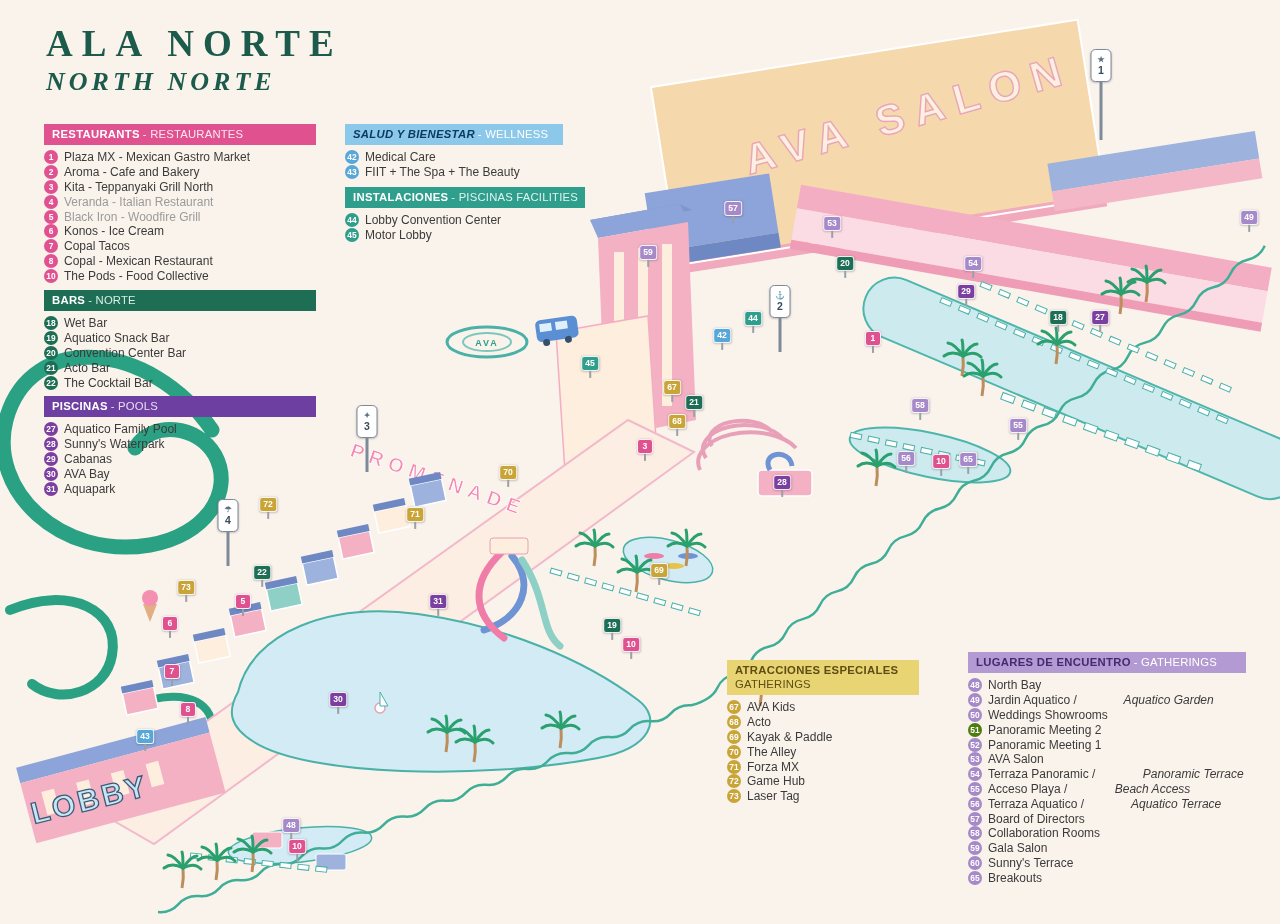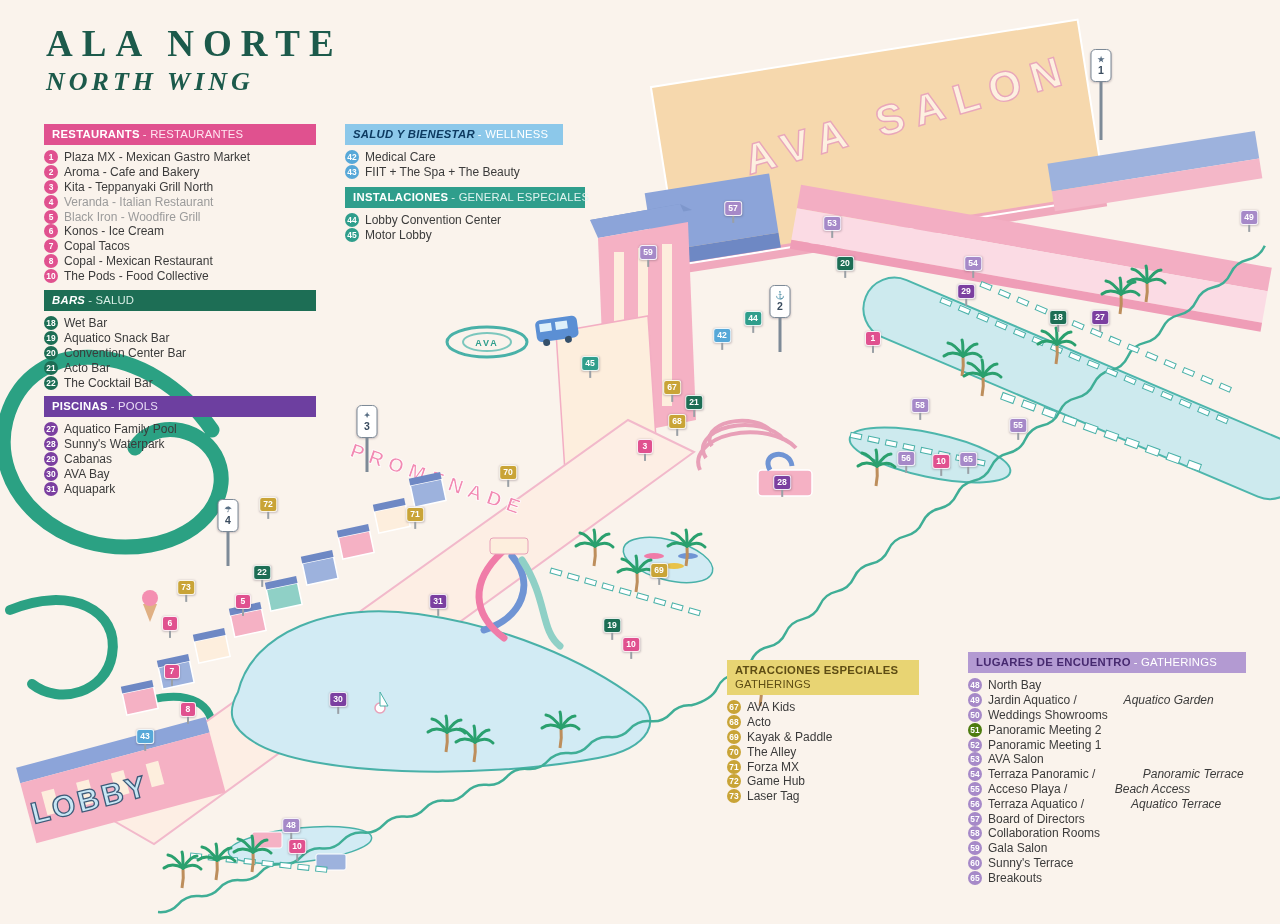--- a/index.html
+++ b/index.html
@@ -651,21 +651,21 @@
         <div class="plate" data-name="tower-sign-plate">
           <span class="t-icon" data-name="tower-sign-icon">☂</span>
           <span data-name="tower-sign-number">4</span>
         </div>
         <div class="stem"></div>
       </div>
     </div>
 
   <header class="title-block" data-name="page-title-block">
     <h1 data-name="page-title">ALA NORTE</h1>
-    <h2 data-name="page-subtitle">NORTH WING</h2>
+    <h2 data-name="page-subtitle">NORTH NORTE</h2>
   </header>
 
   <section class="legend" data-name="legend-restaurants" style="left:44px; top:124px; width:272px;">
     <div class="legend-header" data-name="legend-header-restaurants" style="background: rgb(224, 81, 143);">
       <b class="tp" data-name="legend-title-primary" style="color: rgb(255, 255, 255);">RESTAURANTS</b><span class="ts" data-name="legend-title-secondary" style="color: rgb(255, 230, 241);">- RESTAURANTES</span>
     </div>
     <div class="legend-items">
         <div class="legend-item" data-name="legend-item-1">
           <span class="badge" data-name="item-number-badge" style="background: rgb(224, 81, 143);">1</span>
           <span class="item-label" data-name="item-label">Plaza MX - Mexican Gastro Market</span>
@@ -700,21 +700,21 @@
         </div>
         <div class="legend-item" data-name="legend-item-10">
           <span class="badge" data-name="item-number-badge" style="background: rgb(224, 81, 143);">10</span>
           <span class="item-label" data-name="item-label">The Pods - Food Collective</span>
         </div>
       </div>
   </section>
 
   <section class="legend" data-name="legend-bars" style="left:44px; top:290px; width:272px;">
     <div class="legend-header" data-name="legend-header-bars" style="background: rgb(29, 110, 85);">
-      <b class="tp" data-name="legend-title-primary" style="color: rgb(255, 255, 255); font-style: italic;">BARS</b><span class="ts" data-name="legend-title-secondary" style="color: rgb(217, 239, 231);">- SALUD</span>
+      <b class="tp" data-name="legend-title-primary" style="color: rgb(255, 255, 255);">BARS</b><span class="ts" data-name="legend-title-secondary" style="color: rgb(217, 239, 231);">- NORTE</span>
     </div>
     <div class="legend-items">
         <div class="legend-item" data-name="legend-item-18">
           <span class="badge" data-name="item-number-badge" style="background: rgb(29, 110, 85);">18</span>
           <span class="item-label" data-name="item-label">Wet Bar</span>
         </div>
         <div class="legend-item" data-name="legend-item-19">
           <span class="badge" data-name="item-number-badge" style="background: rgb(29, 110, 85);">19</span>
           <span class="item-label" data-name="item-label">Aquatico Snack Bar</span>
         </div>
@@ -772,21 +772,21 @@
         </div>
         <div class="legend-item" data-name="legend-item-43">
           <span class="badge" data-name="item-number-badge" style="background: rgb(87, 168, 216);">43</span>
           <span class="item-label" data-name="item-label">FIIT + The Spa + The Beauty</span>
         </div>
       </div>
   </section>
 
   <section class="legend" data-name="legend-facilities" style="left:345px; top:187px; width:240px;">
     <div class="legend-header" data-name="legend-header-facilities" style="background: rgb(47, 158, 140);">
-      <b class="tp" data-name="legend-title-primary" style="color: rgb(255, 255, 255);">INSTALACIONES</b><span class="ts" data-name="legend-title-secondary" style="color: rgb(223, 243, 239);">- GENERAL ESPECIALES</span>
+      <b class="tp" data-name="legend-title-primary" style="color: rgb(255, 255, 255);">INSTALACIONES</b><span class="ts" data-name="legend-title-secondary" style="color: rgb(223, 243, 239);">- PISCINAS FACILITIES</span>
     </div>
     <div class="legend-items">
         <div class="legend-item" data-name="legend-item-44">
           <span class="badge" data-name="item-number-badge" style="background: rgb(47, 158, 140);">44</span>
           <span class="item-label" data-name="item-label">Lobby Convention Center</span>
         </div>
         <div class="legend-item" data-name="legend-item-45">
           <span class="badge" data-name="item-number-badge" style="background: rgb(47, 158, 140);">45</span>
           <span class="item-label" data-name="item-label">Motor Lobby</span>
         </div>

